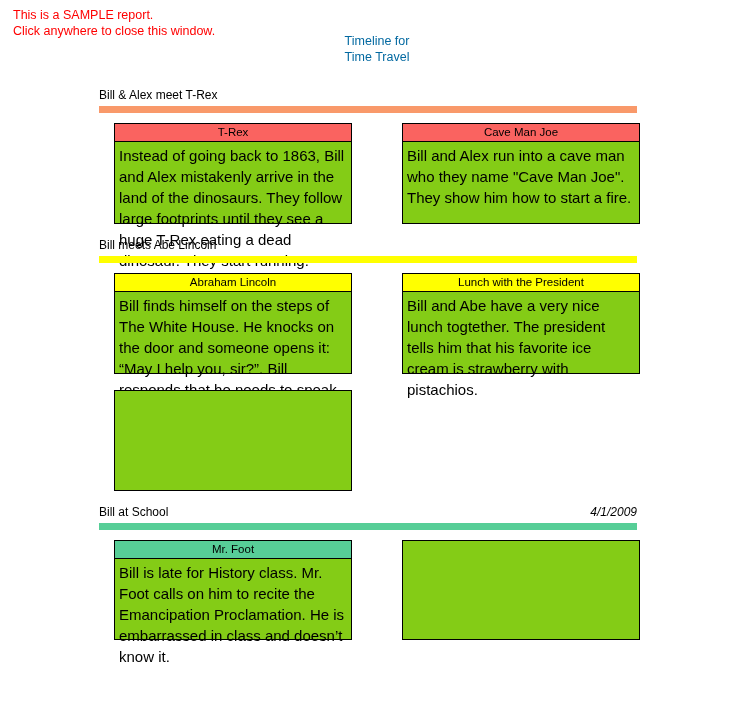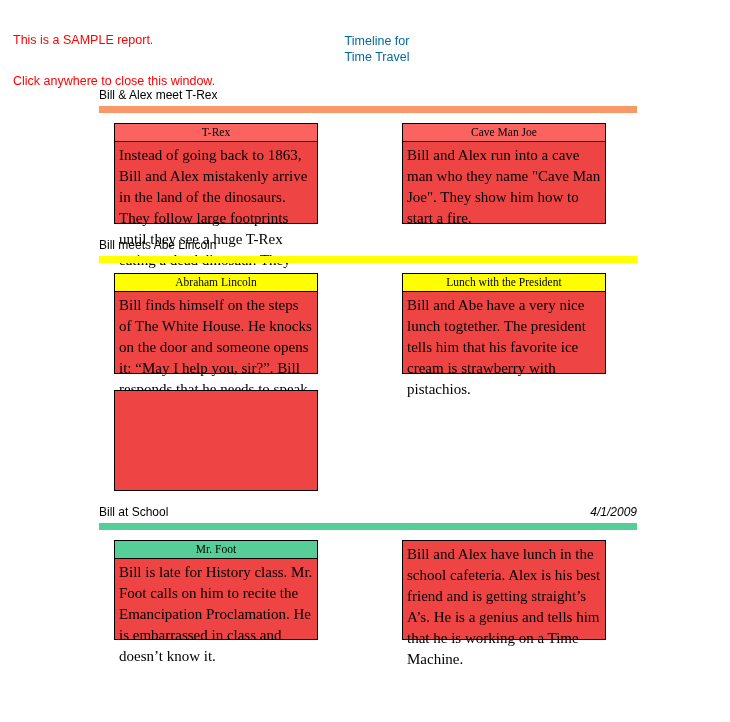--- a/index.html
+++ b/index.html
@@ -19,21 +19,21 @@
   
   #notice {
     position: absolute;
     left: 13px;
     top: 7px;
     color: #ff0000;
     font-size: 12.5px;
     line-height: 16px;
     white-space: nowrap;
   }
-  #notice div { white-space: nowrap; margin-top: 25px; }
+  #notice div { white-space: nowrap; }
 
   
   #report-title {
     position: absolute;
     left: 262px;
     top: 33px;
     width: 230px;
     text-align: center;
     font-size: 12.5px;
     line-height: 16px;
@@ -73,25 +73,24 @@
     width: 538px;
   }
 
   
   .cards {
     position: relative;
     margin-top: 10px;
   }
   .card {
     position: absolute;
-    width: 204px;
+    width: 238px;
     border: 1.5px solid #000000;
     box-sizing: border-box;
-    background: #ef4444;
-    font-family: Liberation Serif, serif;
+    background: #84cc16;
   }
   .card.col-left  { left: 15px; }
   .card.col-right { left: 303px; }
 
   .card-header {
     height: 17px;
     line-height: 17px;
     text-align: center;
     font-size: 11.5px;
     border-bottom: 1.5px solid #000000;
@@ -182,16 +181,15 @@
     <div class="section-title">Bill at School</div>
     <div class="section-date">4/1/2009</div>
   </div>
   <div class="section-bar" style="background: rgb(87, 206, 151);"></div>
   <div class="cards">
     <div class="card col-left" style="top:0">
       <div class="card-header" style="background: rgb(87, 206, 151);">Mr. Foot</div>
       <div class="card-body">Bill is late for History class. Mr. Foot calls on him to recite the Emancipation Proclamation. He is embarrassed in class and doesn’t know it.</div>
     </div>
     <div class="card col-right" style="top:0">
-      <div class="card-body">Bill and Alex have lunch in the school cafeteria. Alex is his best friend and is getting straight’s A’s. He is a genius and tells him that he is working on a Time Machine.</div>
     </div>
   </div>
 </div>
 
 </body></html>

